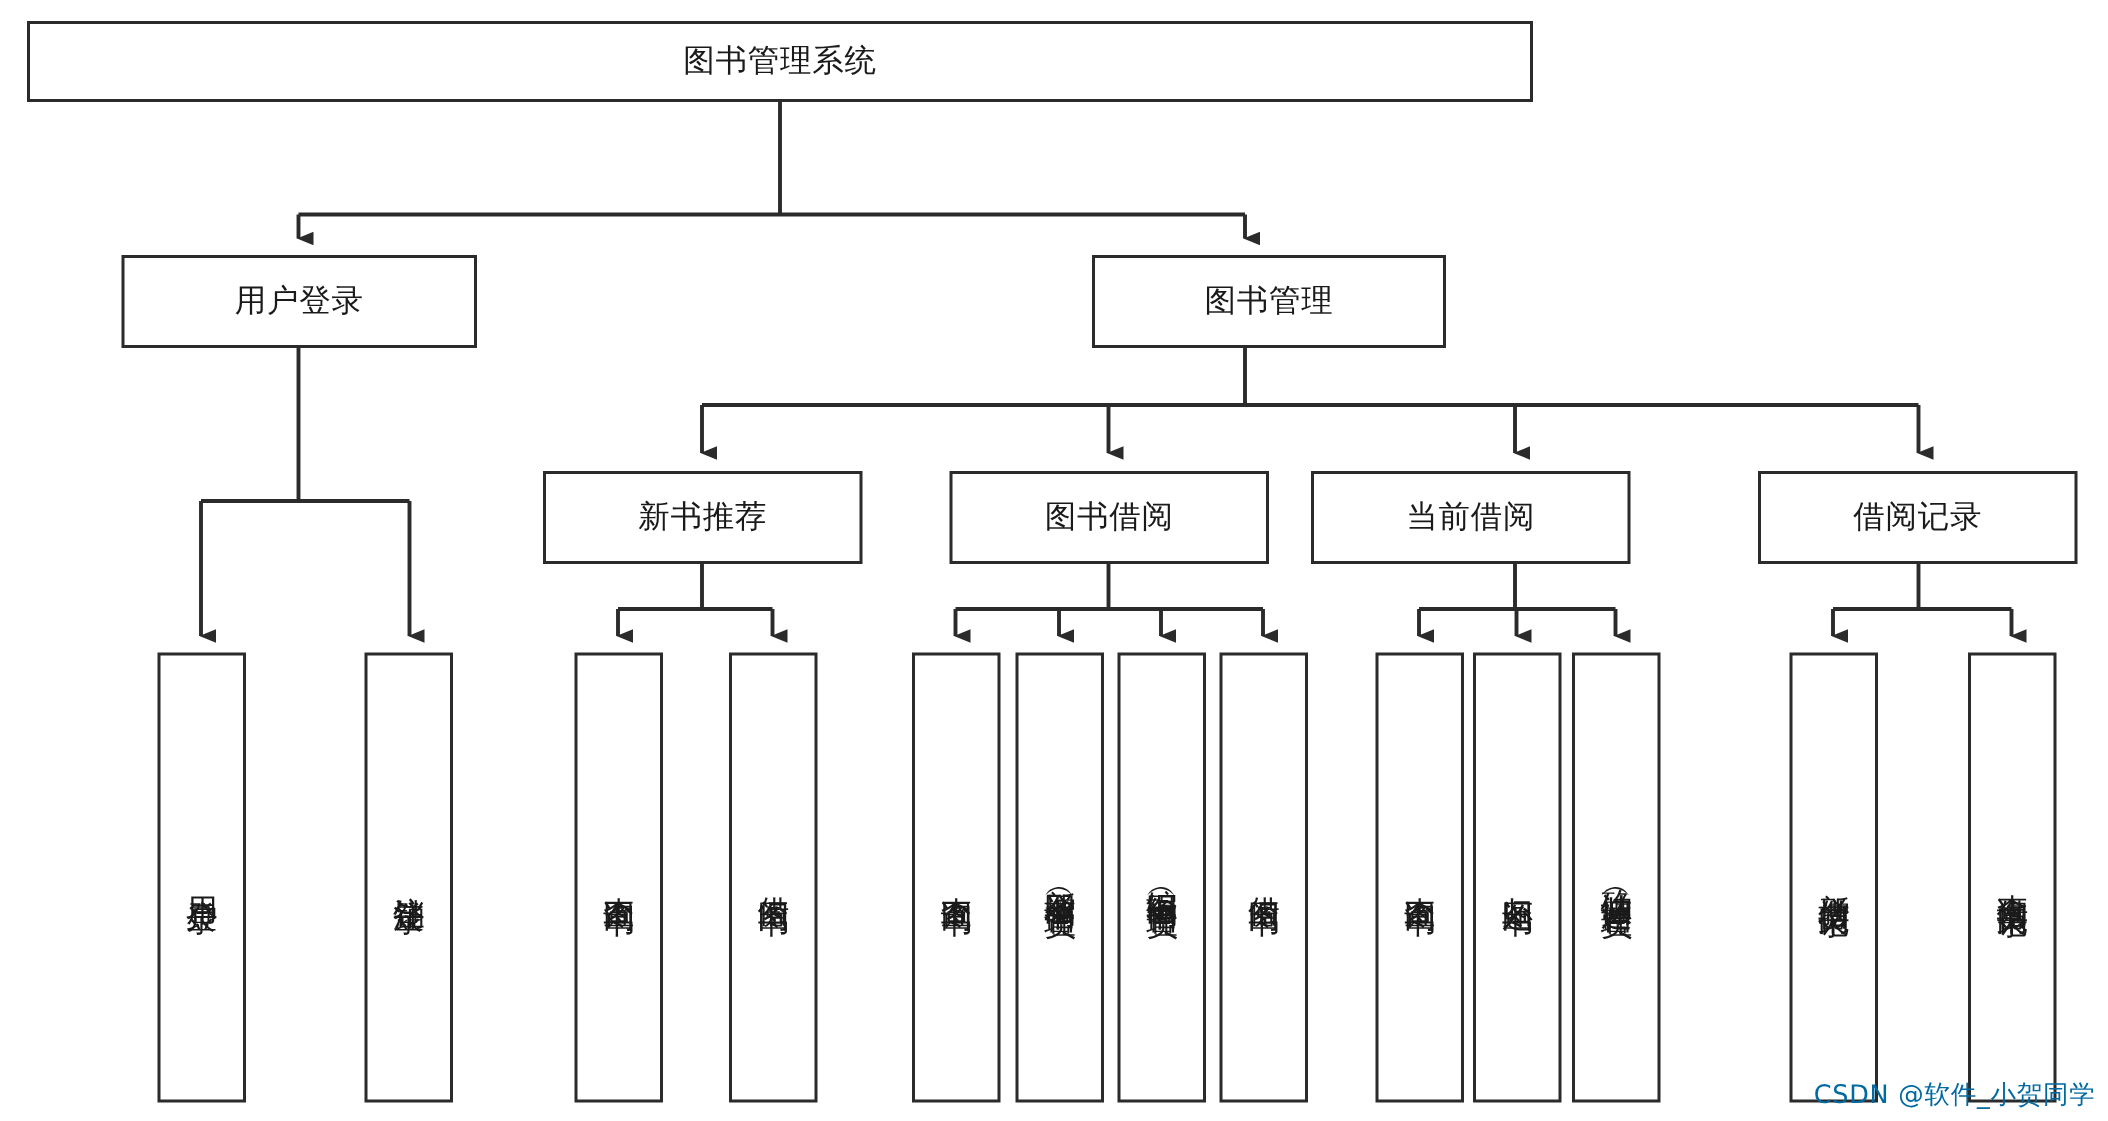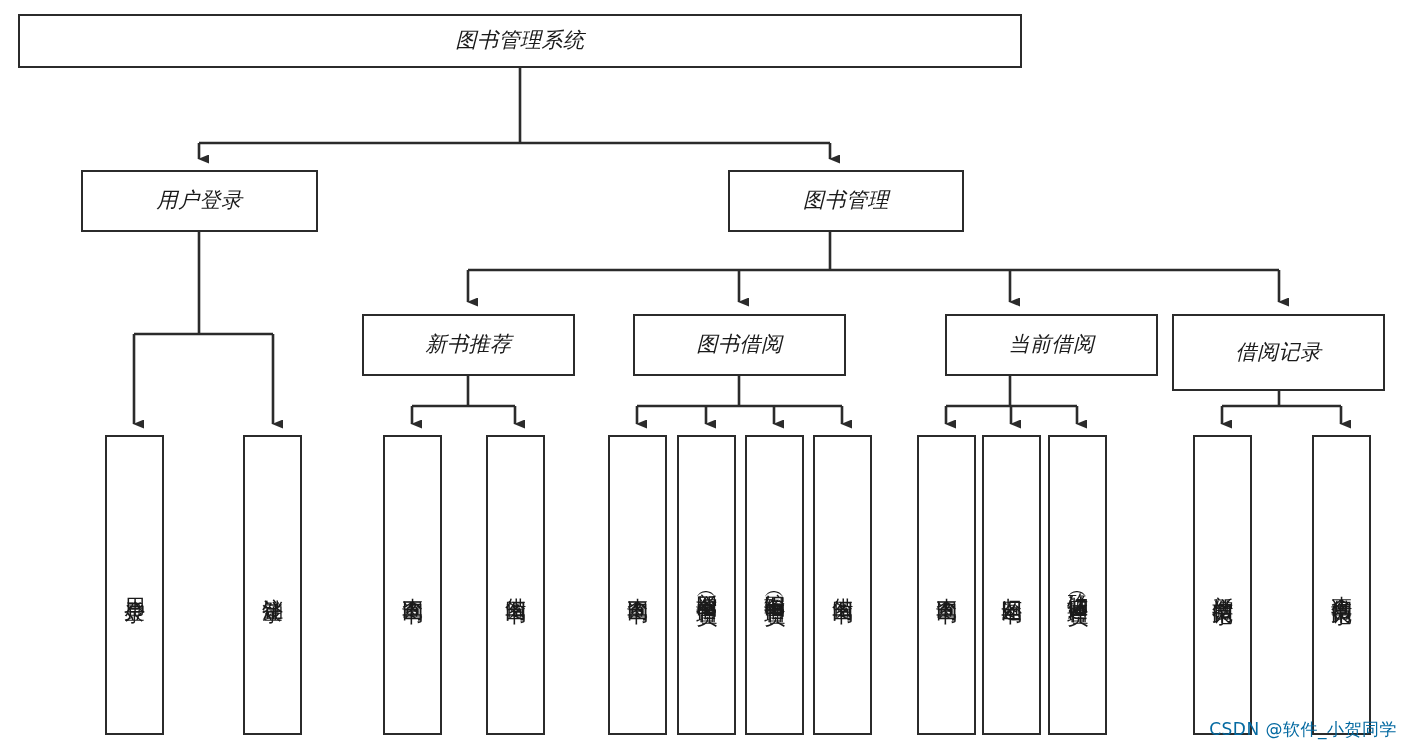--- a/index.html
+++ b/index.html
@@ -34,21 +34,20 @@
     display: flex;
     align-items: center;
     justify-content: center;
     color: #1a1a1a;
   }
   .node.horiz .node-label {
     font-size: 21px;
     line-height: 1.1;
     letter-spacing: 0.5px;
     white-space: nowrap;
-    font-style: italic;
   }
   .node.vert {
     align-items: center;
     justify-content: center;
   }
   .node.vert .node-label {
     writing-mode: vertical-rl;
     text-orientation: upright;
     font-size: 21px;
     line-height: 1.35;
@@ -131,24 +130,24 @@
   <div class="node horiz" style="left:728px; top:170px; width:236px; height:62px;">
     <span class="node-label">图书管理</span>
   </div>
 
   <div class="node horiz" style="left:362px; top:314px; width:213px; height:62px;">
     <span class="node-label">新书推荐</span>
   </div>
   <div class="node horiz" style="left:633px; top:314px; width:213px; height:62px;">
     <span class="node-label">图书借阅</span>
   </div>
-  <div class="node horiz" style="left:945px; top:314px; width:213px; height:62px;">
+  <div class="node horiz" style="left:874px; top:314px; width:213px; height:62px;">
     <span class="node-label">当前借阅</span>
   </div>
-  <div class="node horiz" style="left:1172px; top:314px; width:213px; height:77px;">
+  <div class="node horiz" style="left:1172px; top:314px; width:213px; height:62px;">
     <span class="node-label">借阅记录</span>
   </div>
 
   <div class="node vert" style="left:105px; top:435px; width:59px; height:300px;">
     <span class="node-label">用户登录</span>
   </div>
   <div class="node vert" style="left:243px; top:435px; width:59px; height:300px;">
     <span class="node-label">注销登录</span>
   </div>
 

